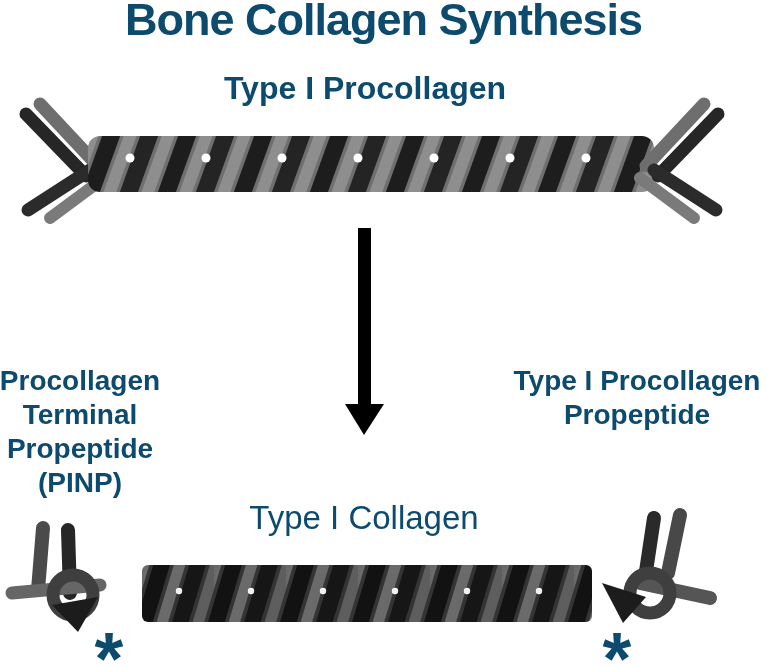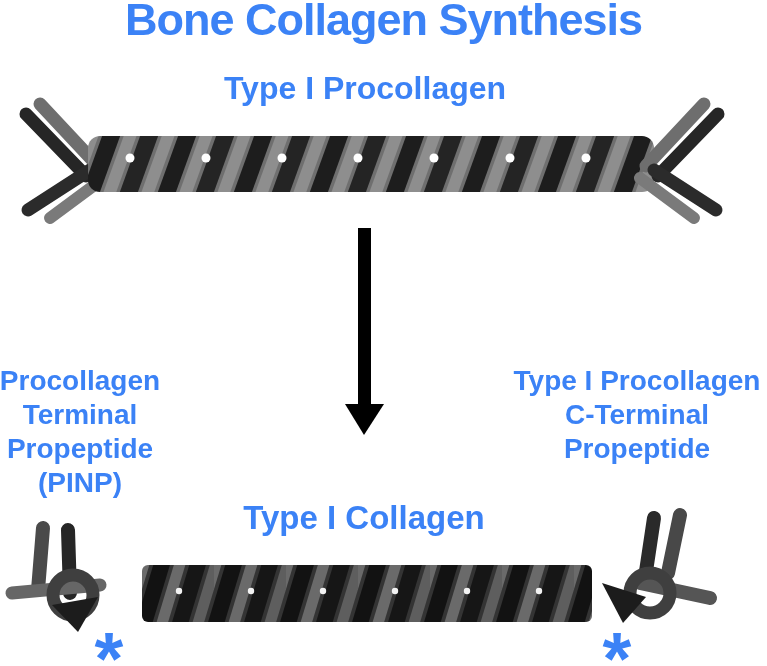--- a/index.html
+++ b/index.html
@@ -1,30 +1,30 @@
 <!DOCTYPE html>
 <html><head>
 <meta charset="utf-8">
 <style>
   html,body { margin:0; padding:0; background:#ffffff; }
   .page {
     position:relative; width:767px; height:666px; background:#ffffff;
-    font-family:"Liberation Sans", sans-serif; color:#3b82f6; overflow:hidden;
+    font-family:"Liberation Sans", sans-serif; color:#0c4a6e; overflow:hidden;
   }
   .title {
     position:absolute; top:-8px; left:0; width:767px; text-align:center;
     font-size:45px; line-height:56px; font-weight:bold; letter-spacing:-1px;
   }
   .proc-label {
     position:absolute; top:69px; left:0; width:730px; text-align:center;
     font-size:32px; line-height:38px; font-weight:bold;
   }
   .coll-label {
     position:absolute; top:498px; left:0; width:728px; text-align:center;
-    font-size:33px; line-height:40px; font-weight:bold;
+    font-size:33px; line-height:40px; font-weight:normal;
   }
   .top-helix   { position:absolute; top:92px;  left:0; }
   .arrow-svg   { position:absolute; top:228px; left:328px; }
   .bottom-art  { position:absolute; top:505px; left:0; }
   .side-label {
     position:absolute; top:364px; text-align:center; font-weight:bold;
     font-size:28px; line-height:34px; white-space:nowrap;
   }
   .side-label.pinp { left:-5px;  width:170px; }
   .side-label.picp { left:507px; width:260px; }
@@ -82,21 +82,20 @@
 
   <div class="side-label pinp">
     <div>Procollagen</div>
     <div>Terminal</div>
     <div>Propeptide</div>
     <div>(PINP)</div>
   </div>
 
   <div class="side-label picp">
     <div>Type I Procollagen</div>
-    <div>C-Terminal</div>
     <div>Propeptide</div>
   </div>
 
   <div class="coll-label">Type I Collagen</div>
 
   <svg class="bottom-art" width="767" height="161" viewBox="0 0 767 161">
     <defs>
       <pattern id="twistBottom" patternUnits="userSpaceOnUse" x="142" y="60" width="72" height="57">
         <rect width="72" height="57" fill="#343434"></rect>
         <line x1="0" y1="65" x2="22" y2="-8" stroke="#121212" stroke-width="16"></line>

